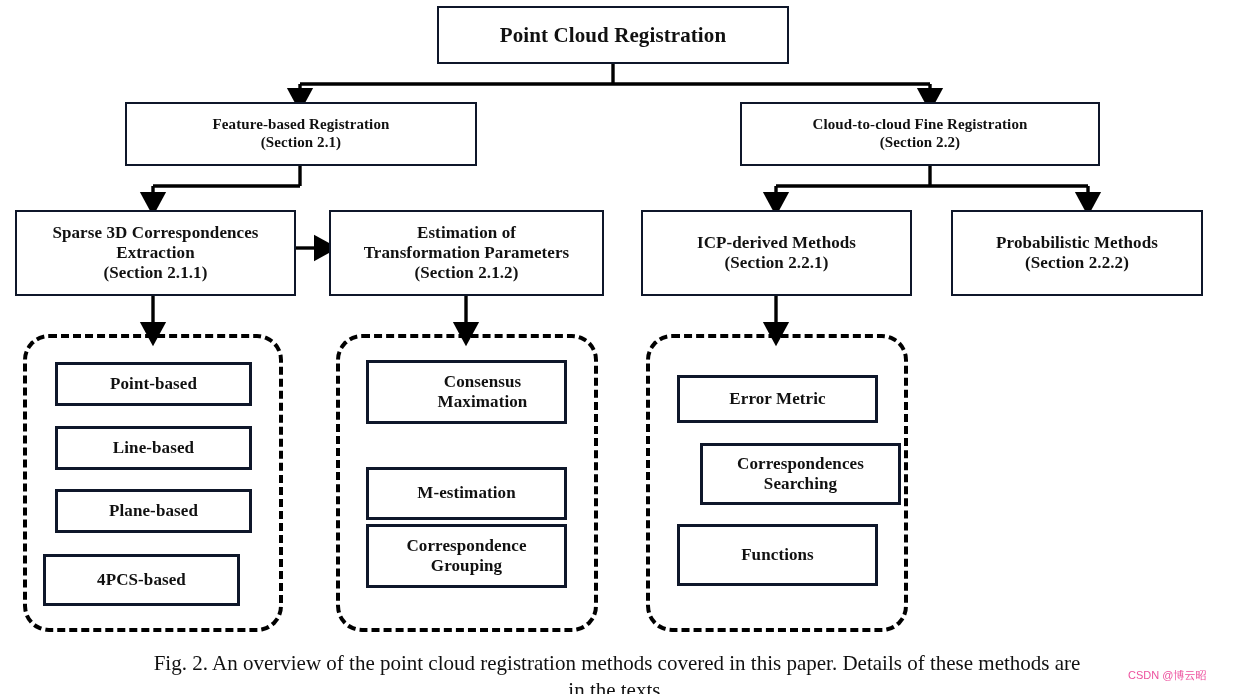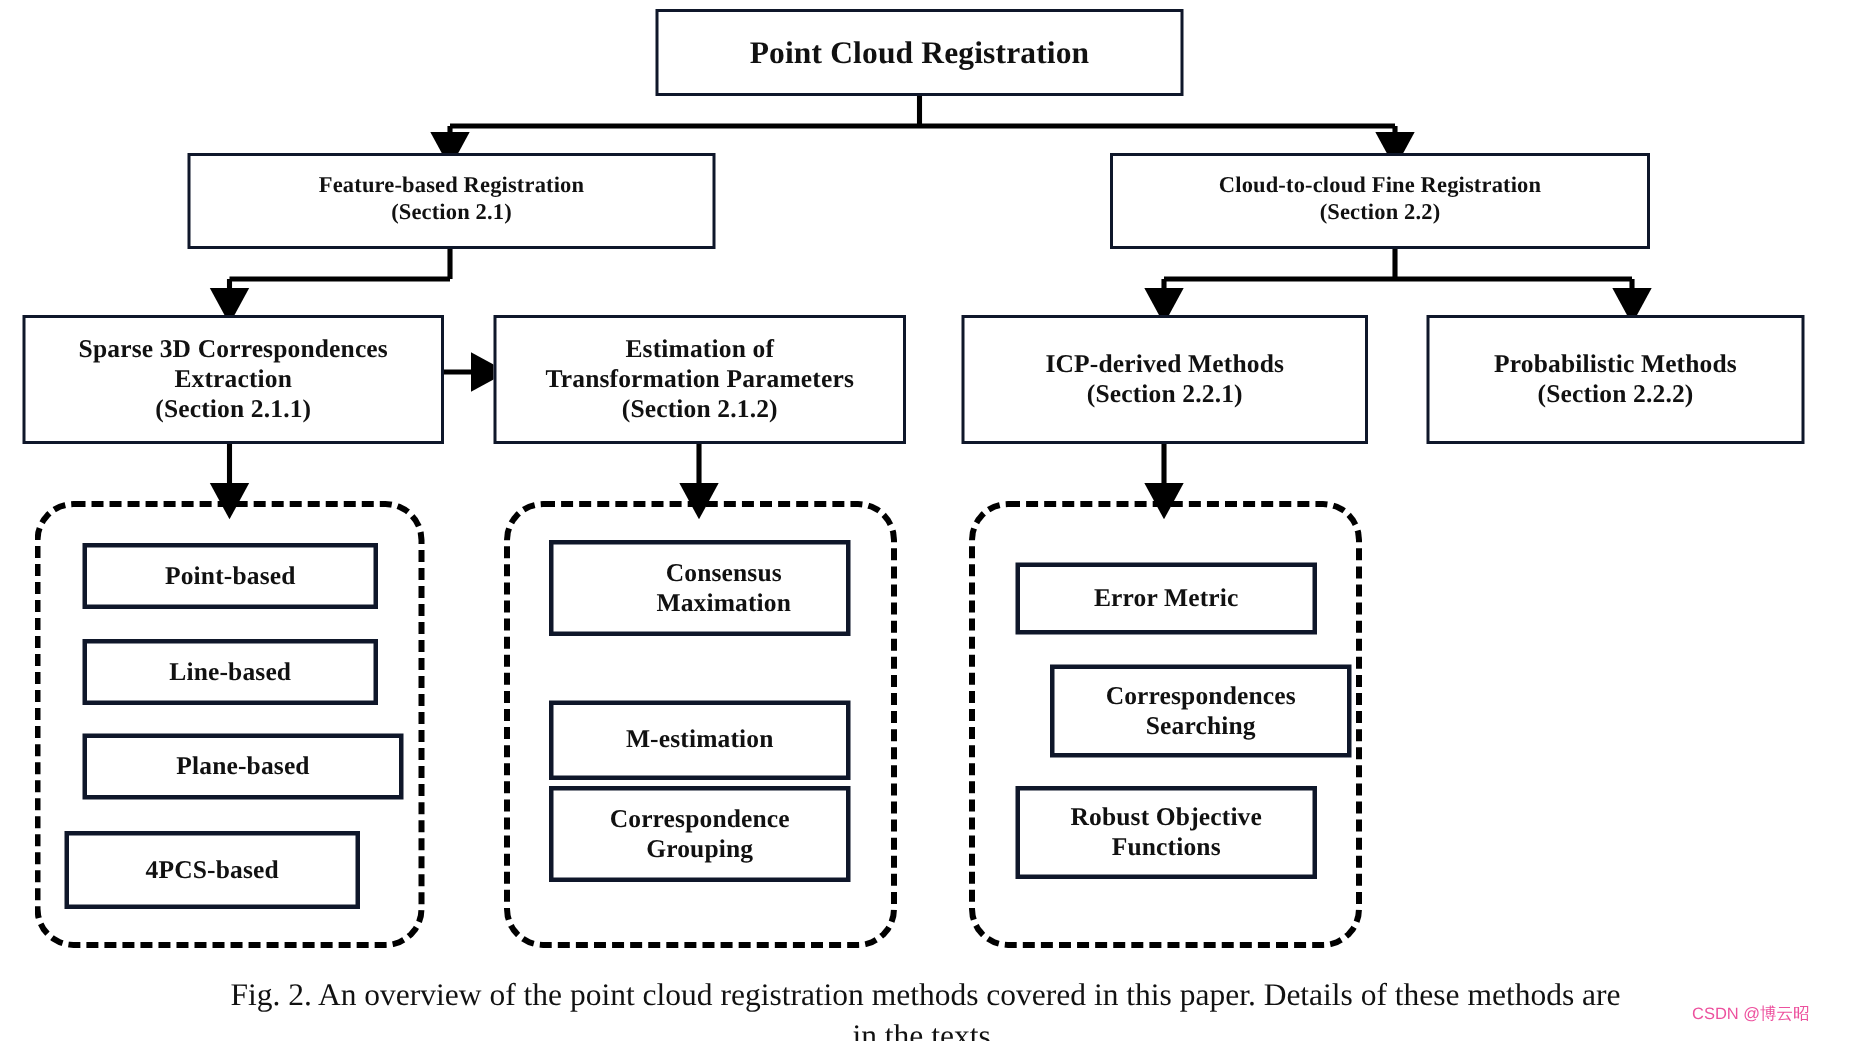--- a/index.html
+++ b/index.html
@@ -168,21 +168,21 @@
   <div class="node leaf" style="left:55px; top:362px; width:197px; height:44px;">
     <span class="lines">
         <span class="ln">Point-based</span>
       </span>
   </div>
   <div class="node leaf" style="left:55px; top:426px; width:197px; height:44px;">
     <span class="lines">
         <span class="ln">Line-based</span>
       </span>
   </div>
-  <div class="node leaf" style="left:55px; top:489px; width:214px; height:44px;">
+  <div class="node leaf" style="left:55px; top:489px; width:197px; height:44px;">
     <span class="lines">
         <span class="ln">Plane-based</span>
       </span>
   </div>
   <div class="node leaf" style="left:43px; top:554px; width:197px; height:52px;">
     <span class="lines">
         <span class="ln">4PCS-based</span>
       </span>
   </div>
 
@@ -212,21 +212,20 @@
     </span>
   </div>
   <div class="node leaf" style="left:677px; top:443px; width:201px; height:62px;margin-left:23px;">
     <span class="lines">
       <span class="ln">Correspondences</span>
       <span class="ln">Searching</span>
     </span>
   </div>
   <div class="node leaf" style="left:677px; top:524px; width:201px; height:62px;">
     <span class="lines">
-      <span class="ln">Robust Objective</span>
       <span class="ln">Functions</span>
     </span>
   </div>
 
   <div class="caption" style="top:650px;">
     <span class="fignum">Fig. 2.</span><span> An overview of the point cloud registration methods covered in this paper. Details of these methods are</span>
     <div>in the texts.</div>
   </div>
 
   <div class="watermark" style="left:1128px; top:668px;">CSDN @博云昭</div>

